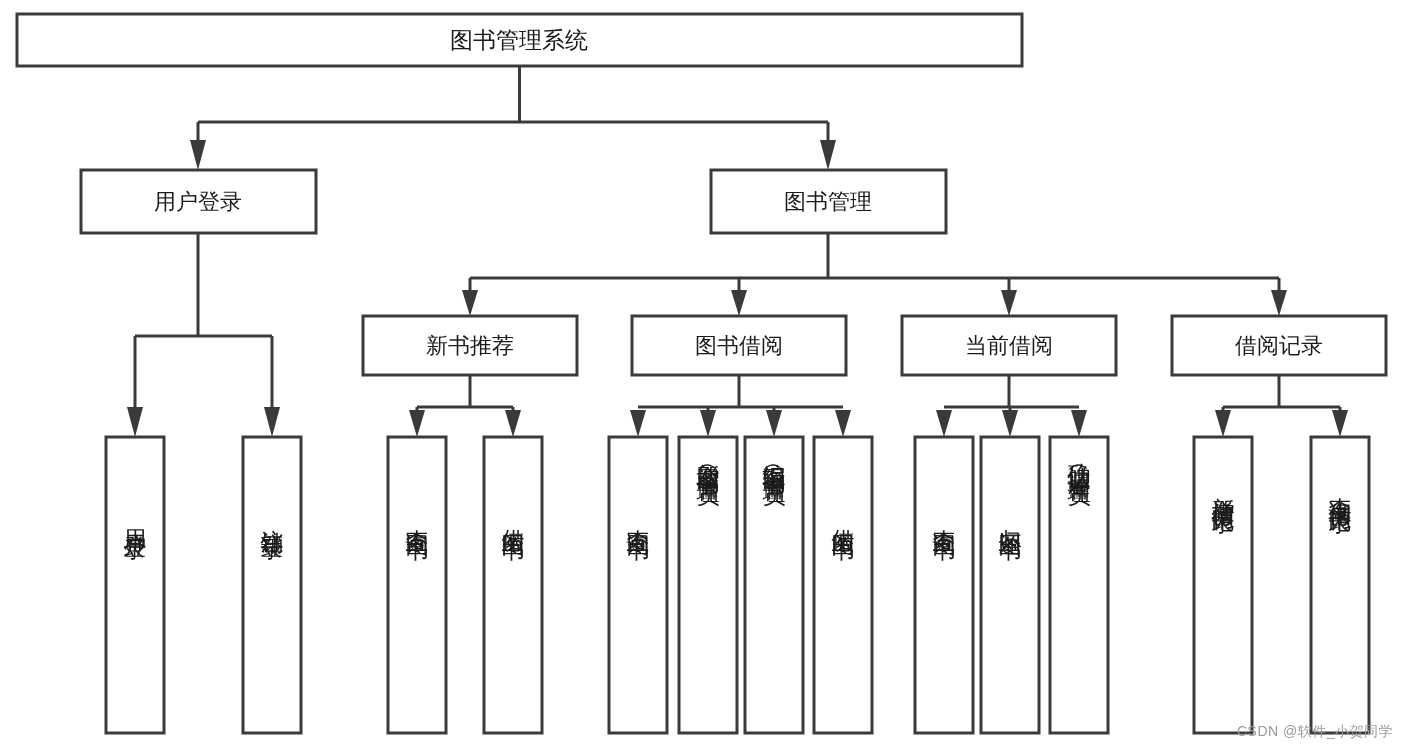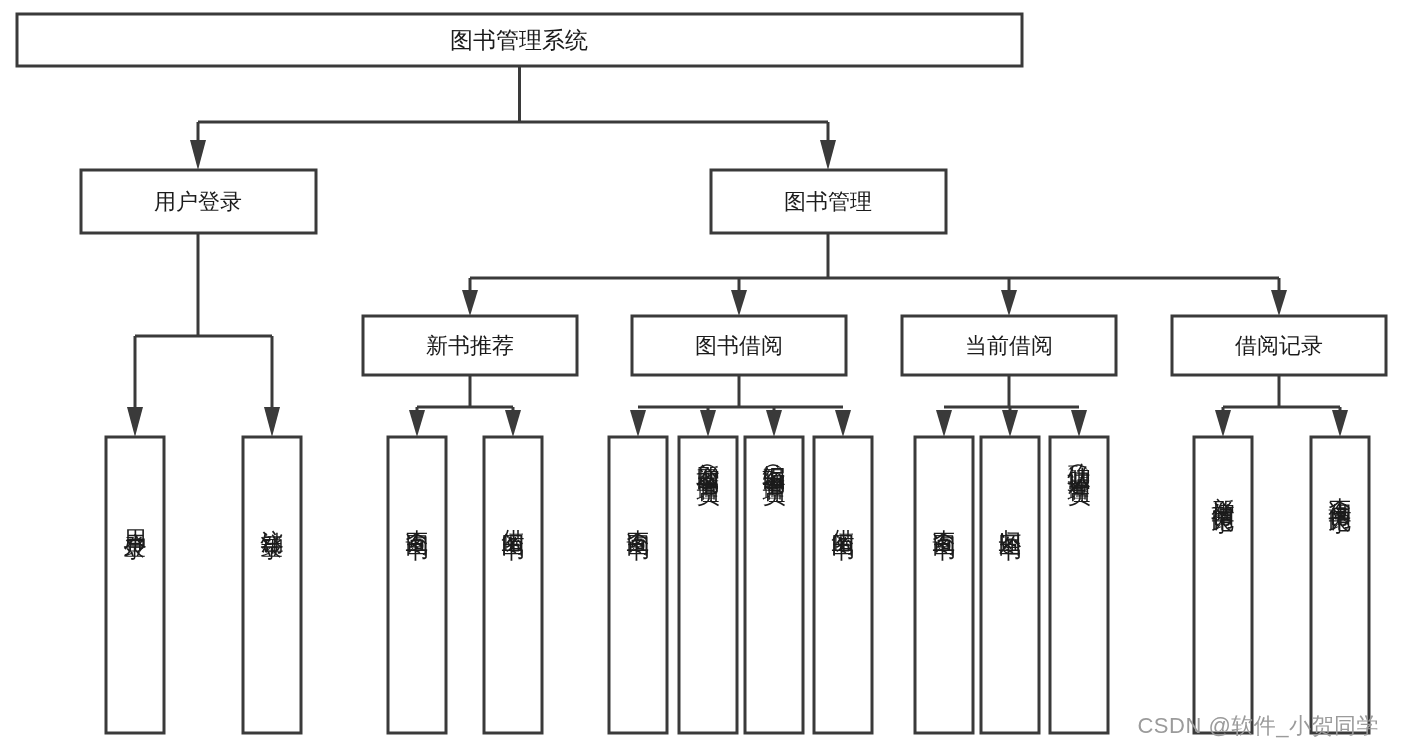--- a/index.html
+++ b/index.html
@@ -69,24 +69,24 @@
     text-orientation: upright;
     font-family: "Liberation Sans", "DejaVu Sans", sans-serif;
     font-size: 23px;
     line-height: 1;
     letter-spacing: 3px;
     color: #1b1b1b;
     white-space: nowrap;
   }
   .watermark {
     position: absolute;
-    right: 26px;
+    right: 12px;
     bottom: 6px;
     font-family: "Liberation Sans", "DejaVu Sans", sans-serif;
-    font-size: 22px;
+    font-size: 14px;
     color: #9b9b9b;
     letter-spacing: 0.5px;
     white-space: nowrap;
   }
 </style>
 </head>
 <body>
 
 <div id="diagram-root">
 

